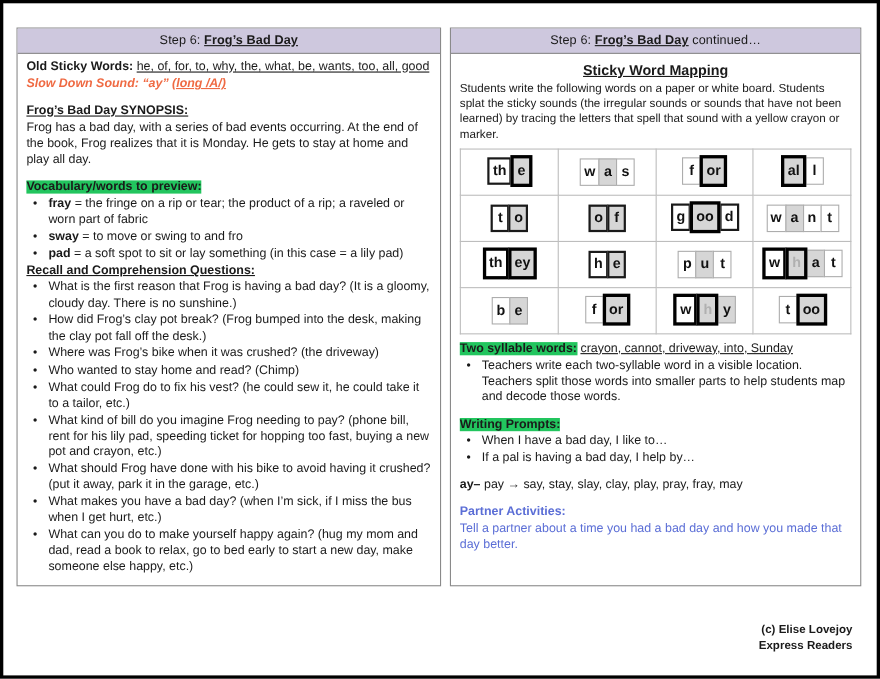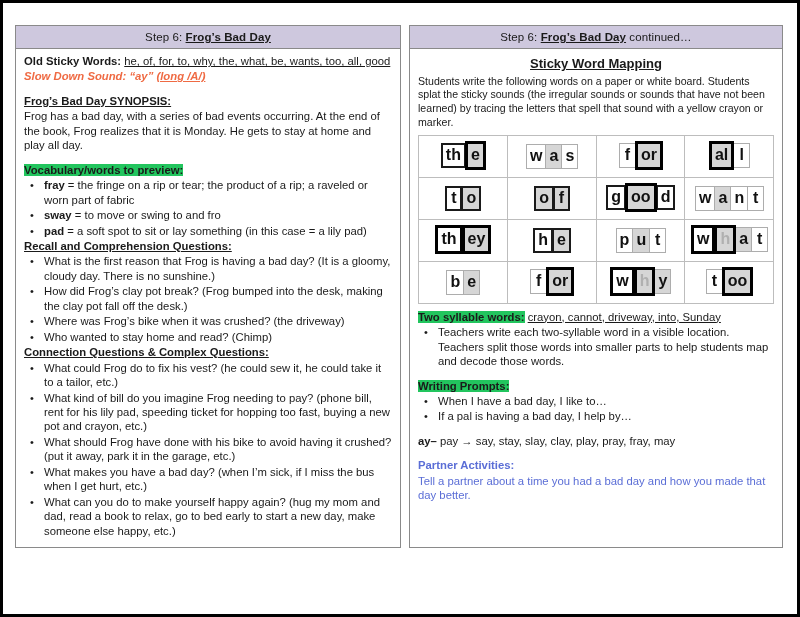--- a/index.html
+++ b/index.html
@@ -94,21 +94,21 @@
   .word{
     display:inline-flex;
     align-items:stretch;
     justify-content:center;
   }
   .bx{
     display:flex;align-items:center;justify-content:center;
     min-width:17px;height:25px;
     padding:0 3px;
     box-sizing:border-box;
-    font-size:16px;font-weight:700;color:#111;
+    font-size:13px;font-weight:700;color:#111;
     background:#fff;
     border:1px solid #333;
     margin:0 -1px 0 0;
   }
   .bx.sh{background:#d6d6d6;}
   .bx.bold{border:3px solid #000;height:29px;margin-top:-2px;z-index:2;}
   .bx.med{border:2px solid #1a1a1a;}
   .bx.thin{border:1px solid #adadad;}
   .bx.faint{color:#b0b0b0;}
 
@@ -165,23 +165,20 @@
         <div class="ln">
           <b class="u">Recall and Comprehension Questions:</b>
         </div>
         <ul>
           <li>What is the first reason that Frog is having a bad day? (It is a gloomy, cloudy day.  There is no sunshine.)</li>
           <li>How did Frog’s clay pot break? (Frog bumped into the desk, making the clay pot fall off the desk.)</li>
           <li>Where was Frog’s bike when it was crushed? (the driveway)</li>
           <li>Who wanted to stay home and read? (Chimp)</li>
         </ul>
 
-        <div class="ln">
-          <b class="u">Connection Questions &amp; Complex Questions:</b>
-        </div>
         <ul>
           <li>What could Frog do to fix his vest? (he could sew it, he could take it to a tailor, etc.)</li>
           <li>What kind of bill do you imagine Frog needing to pay? (phone bill, rent for his lily pad, speeding ticket for hopping too fast, buying a new pot and crayon, etc.)</li>
           <li>What should Frog have done with his bike to avoid having it crushed? (put it away, park it in the garage, etc.)</li>
           <li>What makes you have a bad day? (when I’m sick, if I miss the bus when I get hurt, etc.)</li>
           <li>What can you do to make yourself happy again? (hug my mom and dad, read a book to relax, go to bed early to start a new day, make someone else happy, etc.)</li>
         </ul>
 
       </div>
     </div>
@@ -312,13 +309,17 @@
         <div class="ln">
           <span class="bluehead">Partner Activities:</span>
         </div>
         <div class="ln blue">Tell a partner about a time you had a bad day and how you made that day better.</div>
 
       </div>
     </div>
 
   </div>
 
+  <div class="footer">
+    <div>(c) Elise Lovejoy</div>
+    <div>Express Readers</div>
+  </div>
 </div>
 
 </body></html>

